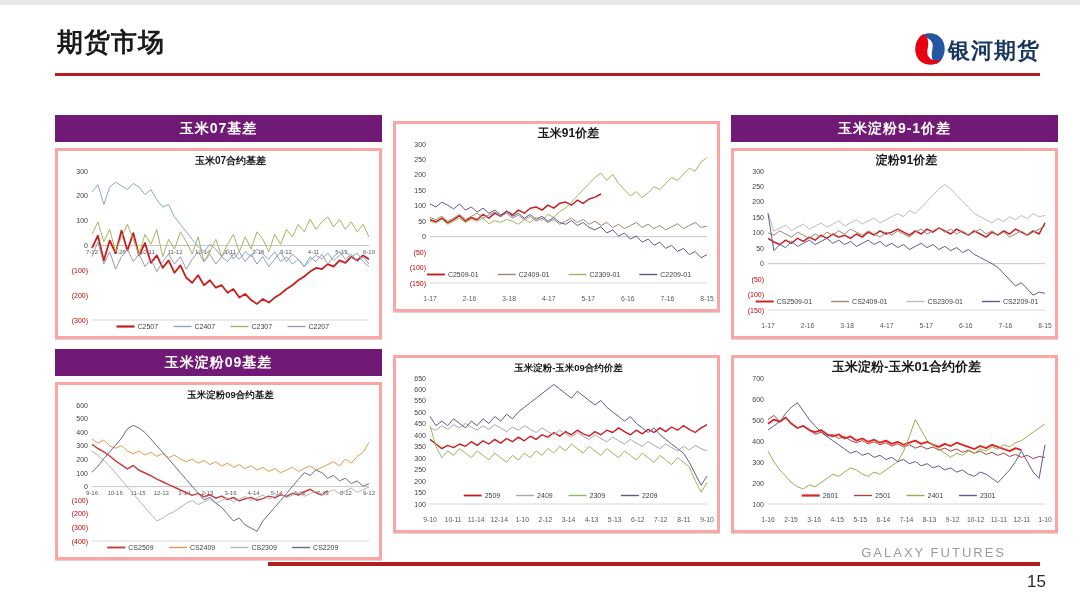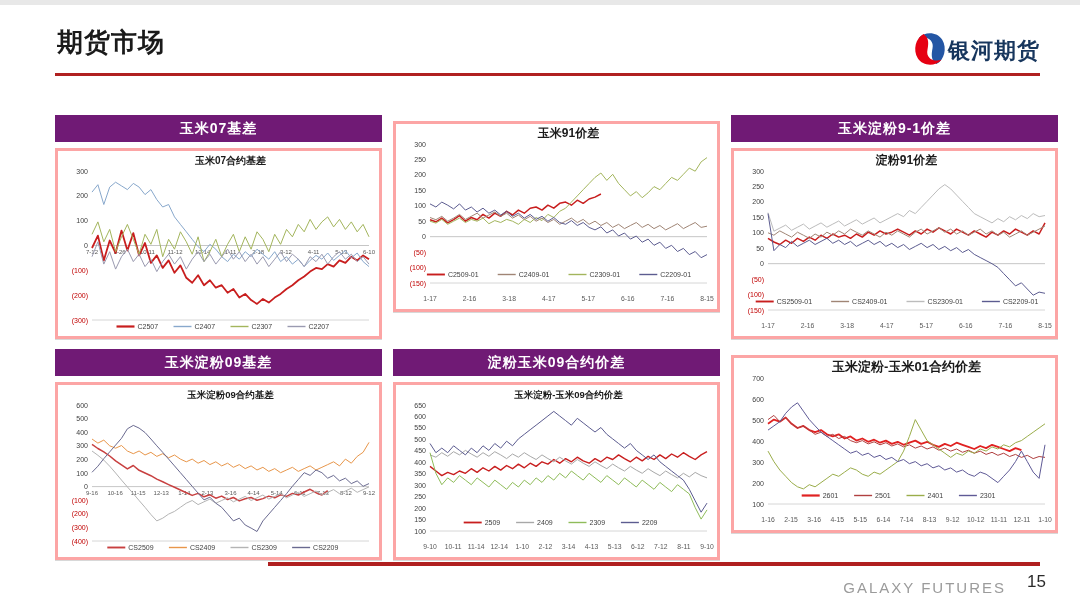--- a/index.html
+++ b/index.html
@@ -11,21 +11,21 @@
   #logo-text{font-size:22px;font-weight:bold;color:#17365d;letter-spacing:1px;}
   
   #grid{position:absolute;left:55px;top:110px;width:992px;display:grid;grid-template-columns:repeat(3,1fr);column-gap:11px;row-gap:10px;}
   .panel{display:flex;flex-direction:column;}
   .banner{height:27px;line-height:27px;background:#701a75;color:#ffffff;font-size:14px;font-weight:bold;text-align:center;letter-spacing:1px;}
   .chartbox{margin-top:6px;background:#ffffff;border:3px solid #fca5a5;box-shadow:0 1px 0 #d8d8d8;}
   .r1 .chartbox{height:185px;}
   .r2 .chartbox{height:172px;}
   
   #footer-line{position:absolute;left:268px;top:557px;width:772px;height:4px;background:#b02020;}
-  #footer-brand{position:absolute;right:74px;top:574px;font-size:15px;color:#9b9b9b;letter-spacing:2px;}
+  #footer-brand{position:absolute;right:74px;top:540px;font-size:13px;color:#9b9b9b;letter-spacing:2px;}
   #page-number{position:absolute;right:34px;top:567px;font-size:17px;color:#2b2b2b;}
   svg text{font-family:"Liberation Sans","DejaVu Sans",sans-serif;}
 </style>
 </head>
 <body>
 
 <div id="slide">
 
   <div id="header-title">期货市场</div>
   <div id="header-line"></div>
@@ -192,21 +192,20 @@
             <text x="70.30000000000001" y="165" font-size="7" fill="#404040">CS2509</text>
             <line x1="110.9" y1="162.5" x2="128.9" y2="162.5" stroke="#e8964a" stroke-width="1.4"></line>
             <text x="131.9" y="165" font-size="7" fill="#404040">CS2409</text>
             <line x1="172.5" y1="162.5" x2="190.5" y2="162.5" stroke="#b4b4b4" stroke-width="1.4"></line>
             <text x="193.5" y="165" font-size="7" fill="#404040">CS2309</text>
             <line x1="234.1" y1="162.5" x2="252.1" y2="162.5" stroke="#6a6a90" stroke-width="1.4"></line>
             <text x="255.1" y="165" font-size="7" fill="#404040">CS2209</text>
           </svg></div>
     </section>
     <section class="panel r2">
-      <div class="banner">淀粉玉米09合约价差</div>
       <div class="chartbox"><svg width="321" height="172" viewBox="0 0 321 172">
             <text x="172.5" y="13" text-anchor="middle" font-size="9.5" font-weight="bold" fill="#1a1a1a">玉米淀粉-玉米09合约价差</text>
             <text x="30" y="22.5" text-anchor="end" font-size="7" fill="#404040">650</text>
             <text x="30" y="33.95454545454546" text-anchor="end" font-size="7" fill="#404040">600</text>
             <text x="30" y="45.40909090909091" text-anchor="end" font-size="7" fill="#404040">550</text>
             <text x="30" y="56.86363636363636" text-anchor="end" font-size="7" fill="#404040">500</text>
             <text x="30" y="68.31818181818181" text-anchor="end" font-size="7" fill="#404040">450</text>
             <text x="30" y="79.77272727272728" text-anchor="end" font-size="7" fill="#404040">400</text>
             <text x="30" y="91.22727272727272" text-anchor="end" font-size="7" fill="#404040">350</text>
             <text x="30" y="102.68181818181819" text-anchor="end" font-size="7" fill="#404040">300</text>

